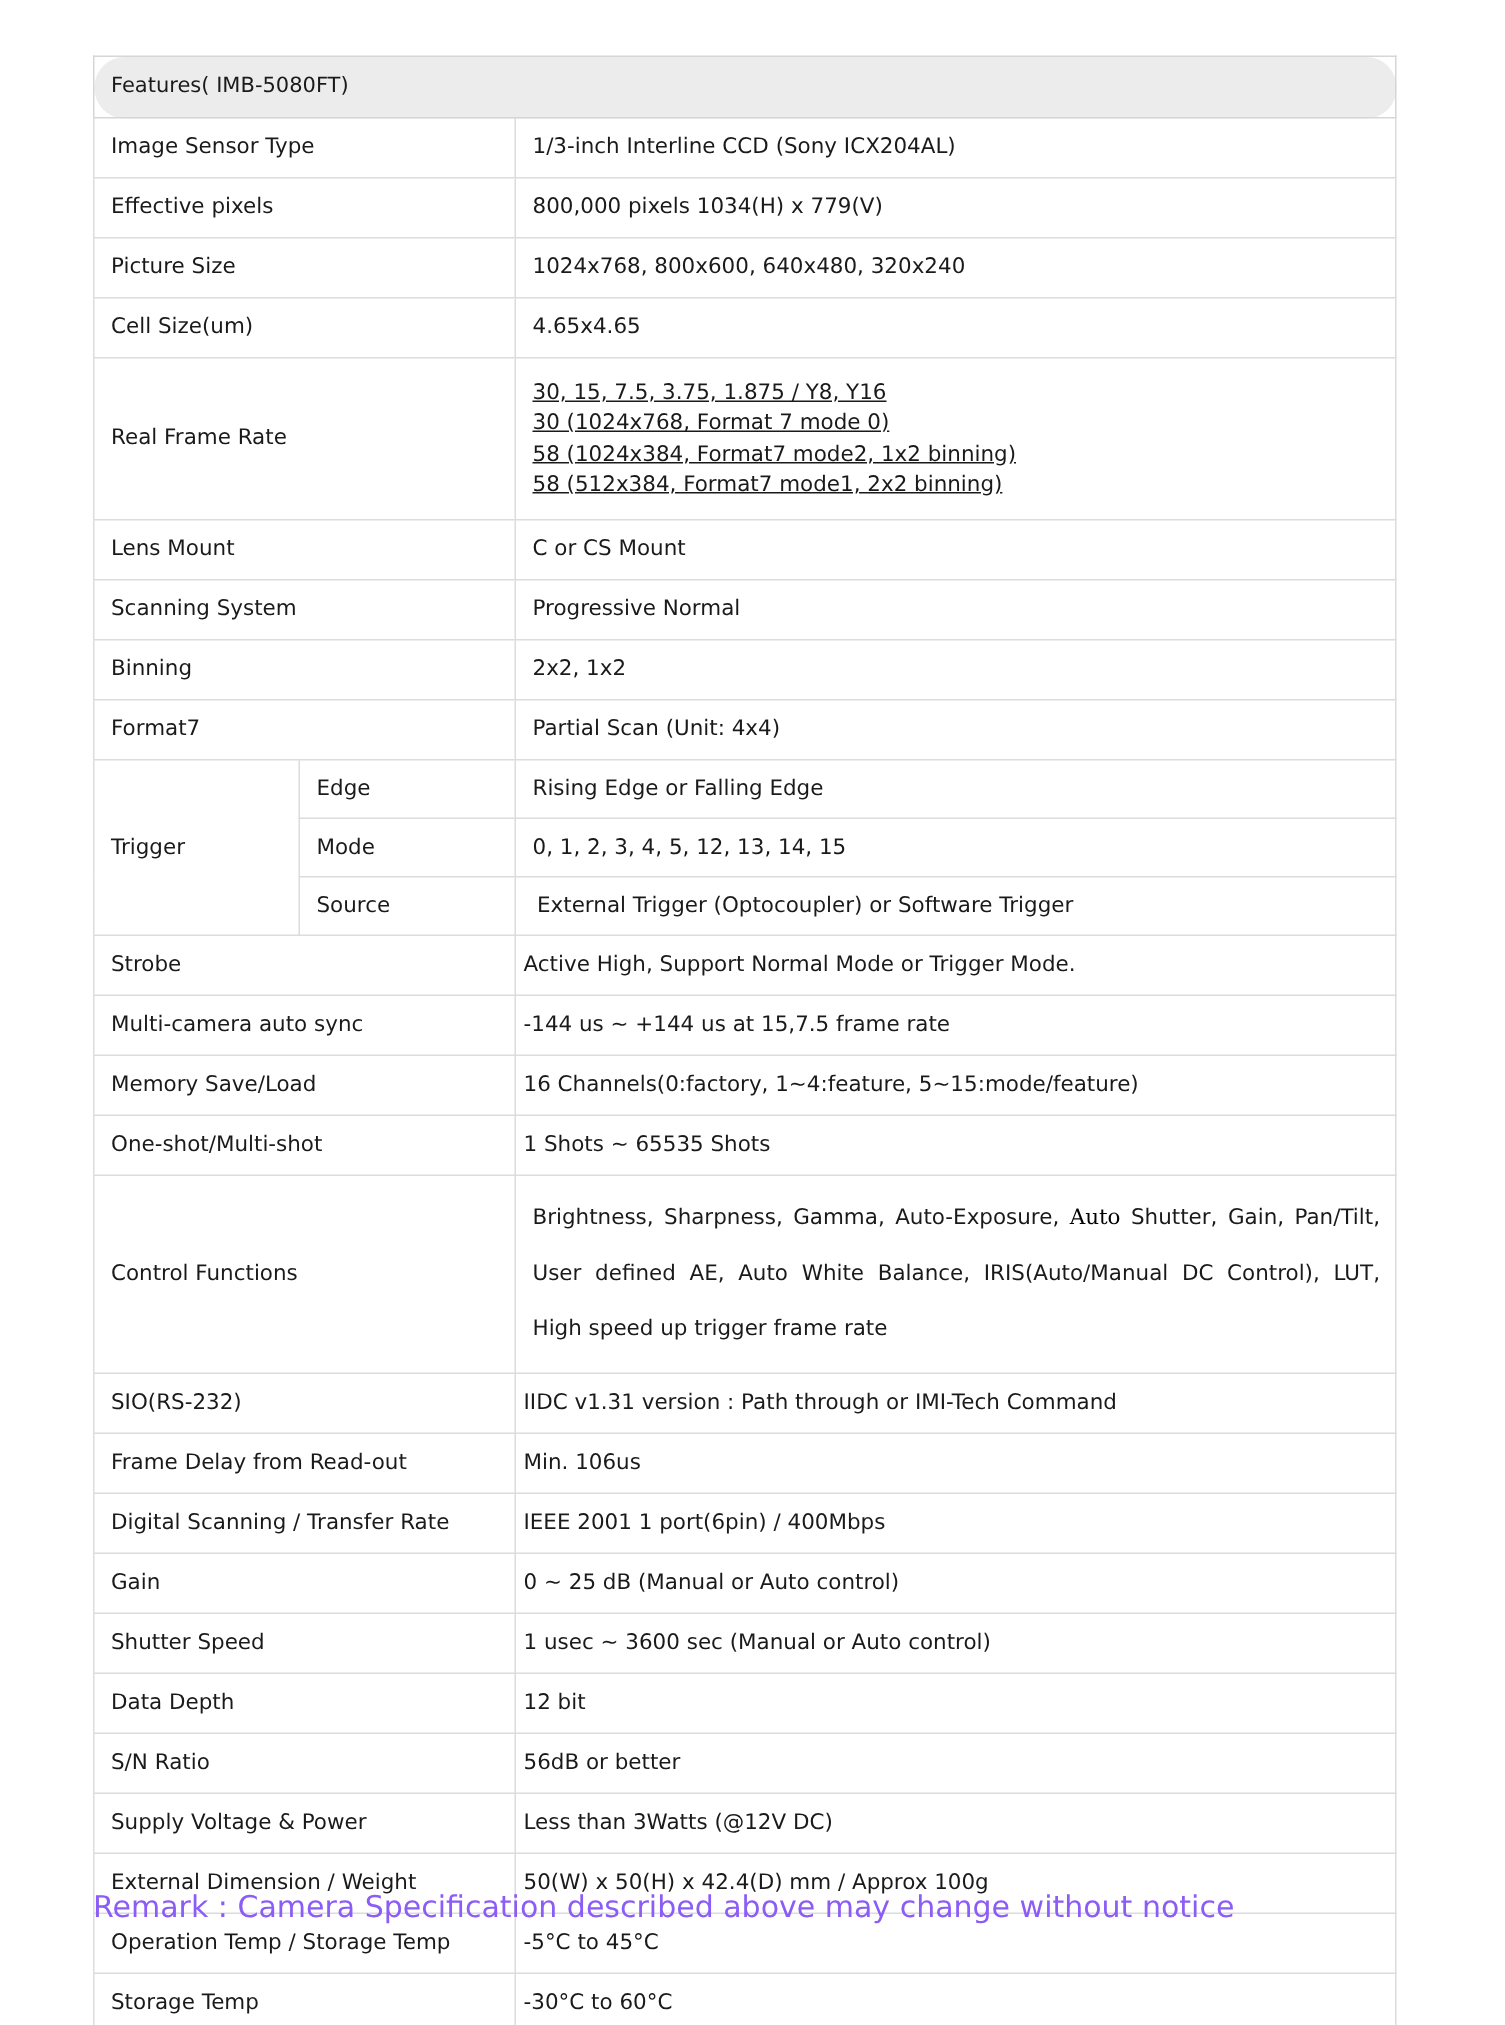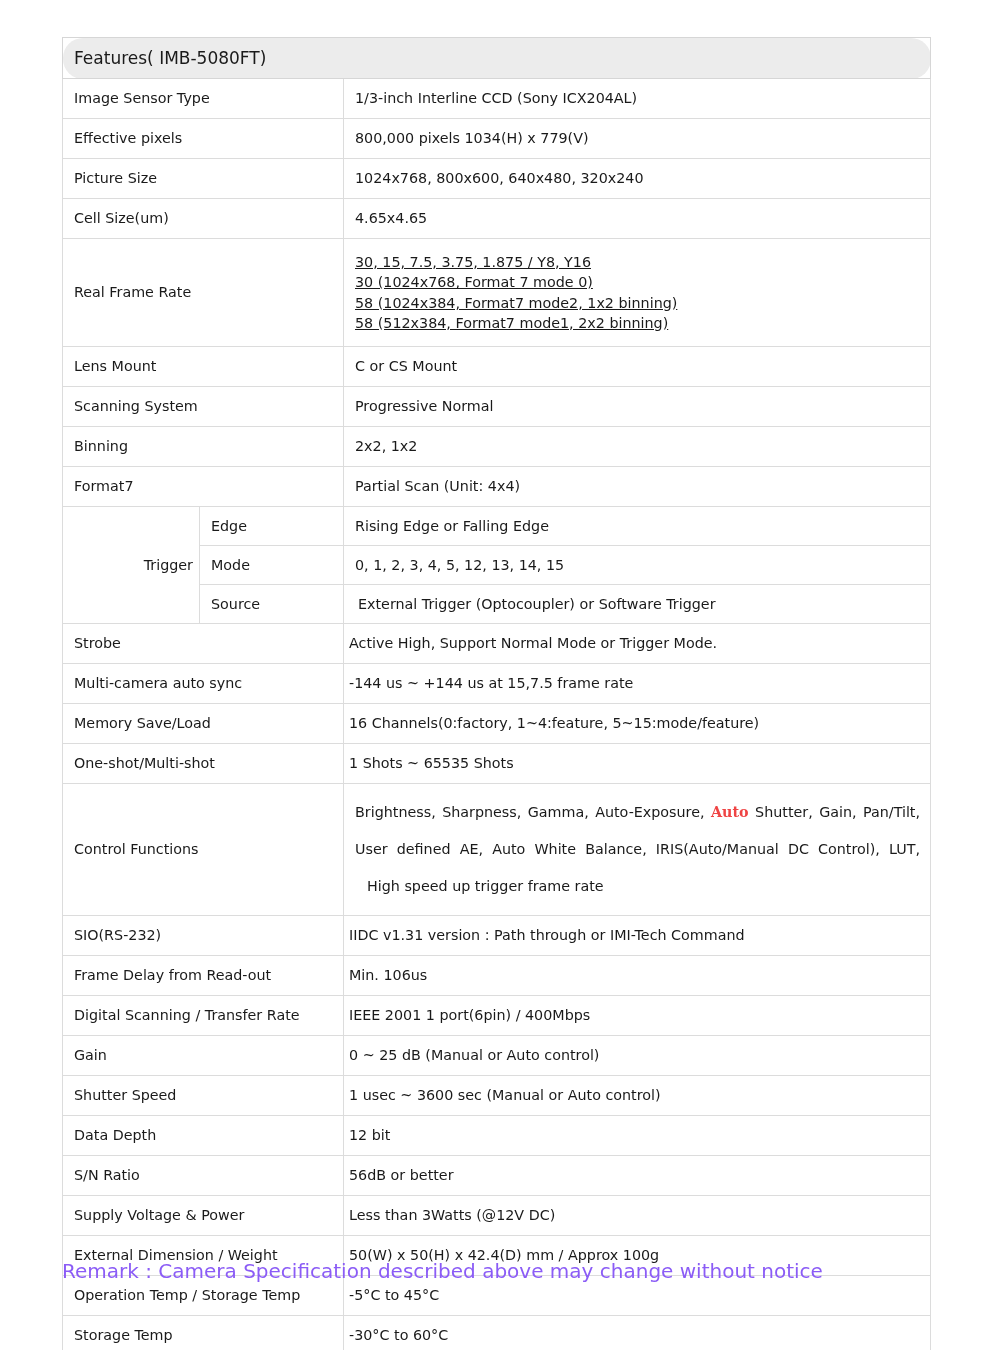--- a/index.html
+++ b/index.html
@@ -35,21 +35,21 @@
     padding: 0;
     vertical-align: middle;
     line-height: 1.42;
   }
 
   
   .hdr-cell {
     background: #ececec;
     height: 40px;
     padding: 0 0 0 11px !important;
-    font-size: 17px;
+    font-size: 14px;
     color: #1a1a1a;
     border-color: #d6d6d6 !important;
     border-radius: 20px;
   }
 
   
   .lbl {
     padding: 0 6px 0 11px !important;
     white-space: nowrap;
   }
@@ -81,29 +81,27 @@
     vertical-align: middle;
   }
   .ctrl-line {
     text-align: justify;
     text-align-last: justify;
     line-height: 2.58;
   }
   .ctrl-line.last {
     text-align: center;
     text-align-last: left;
-    margin-left: 12px;
   }
   .serif-auto {
     font-family: "DejaVu Serif", "Liberation Serif", serif;
-    color: #ef4444;
-    font-weight: bold;
-  }
-
-  .trig-label { text-align: right; }
+    color: #000000;
+  }
+
+  .trig-label { text-align: left; }
 
   .remark {
     position: absolute;
     left: 62px;
     top: 1259px;
     font-size: 20px;
     color: #8b5cf6;
     white-space: nowrap;
   }
 </style>

